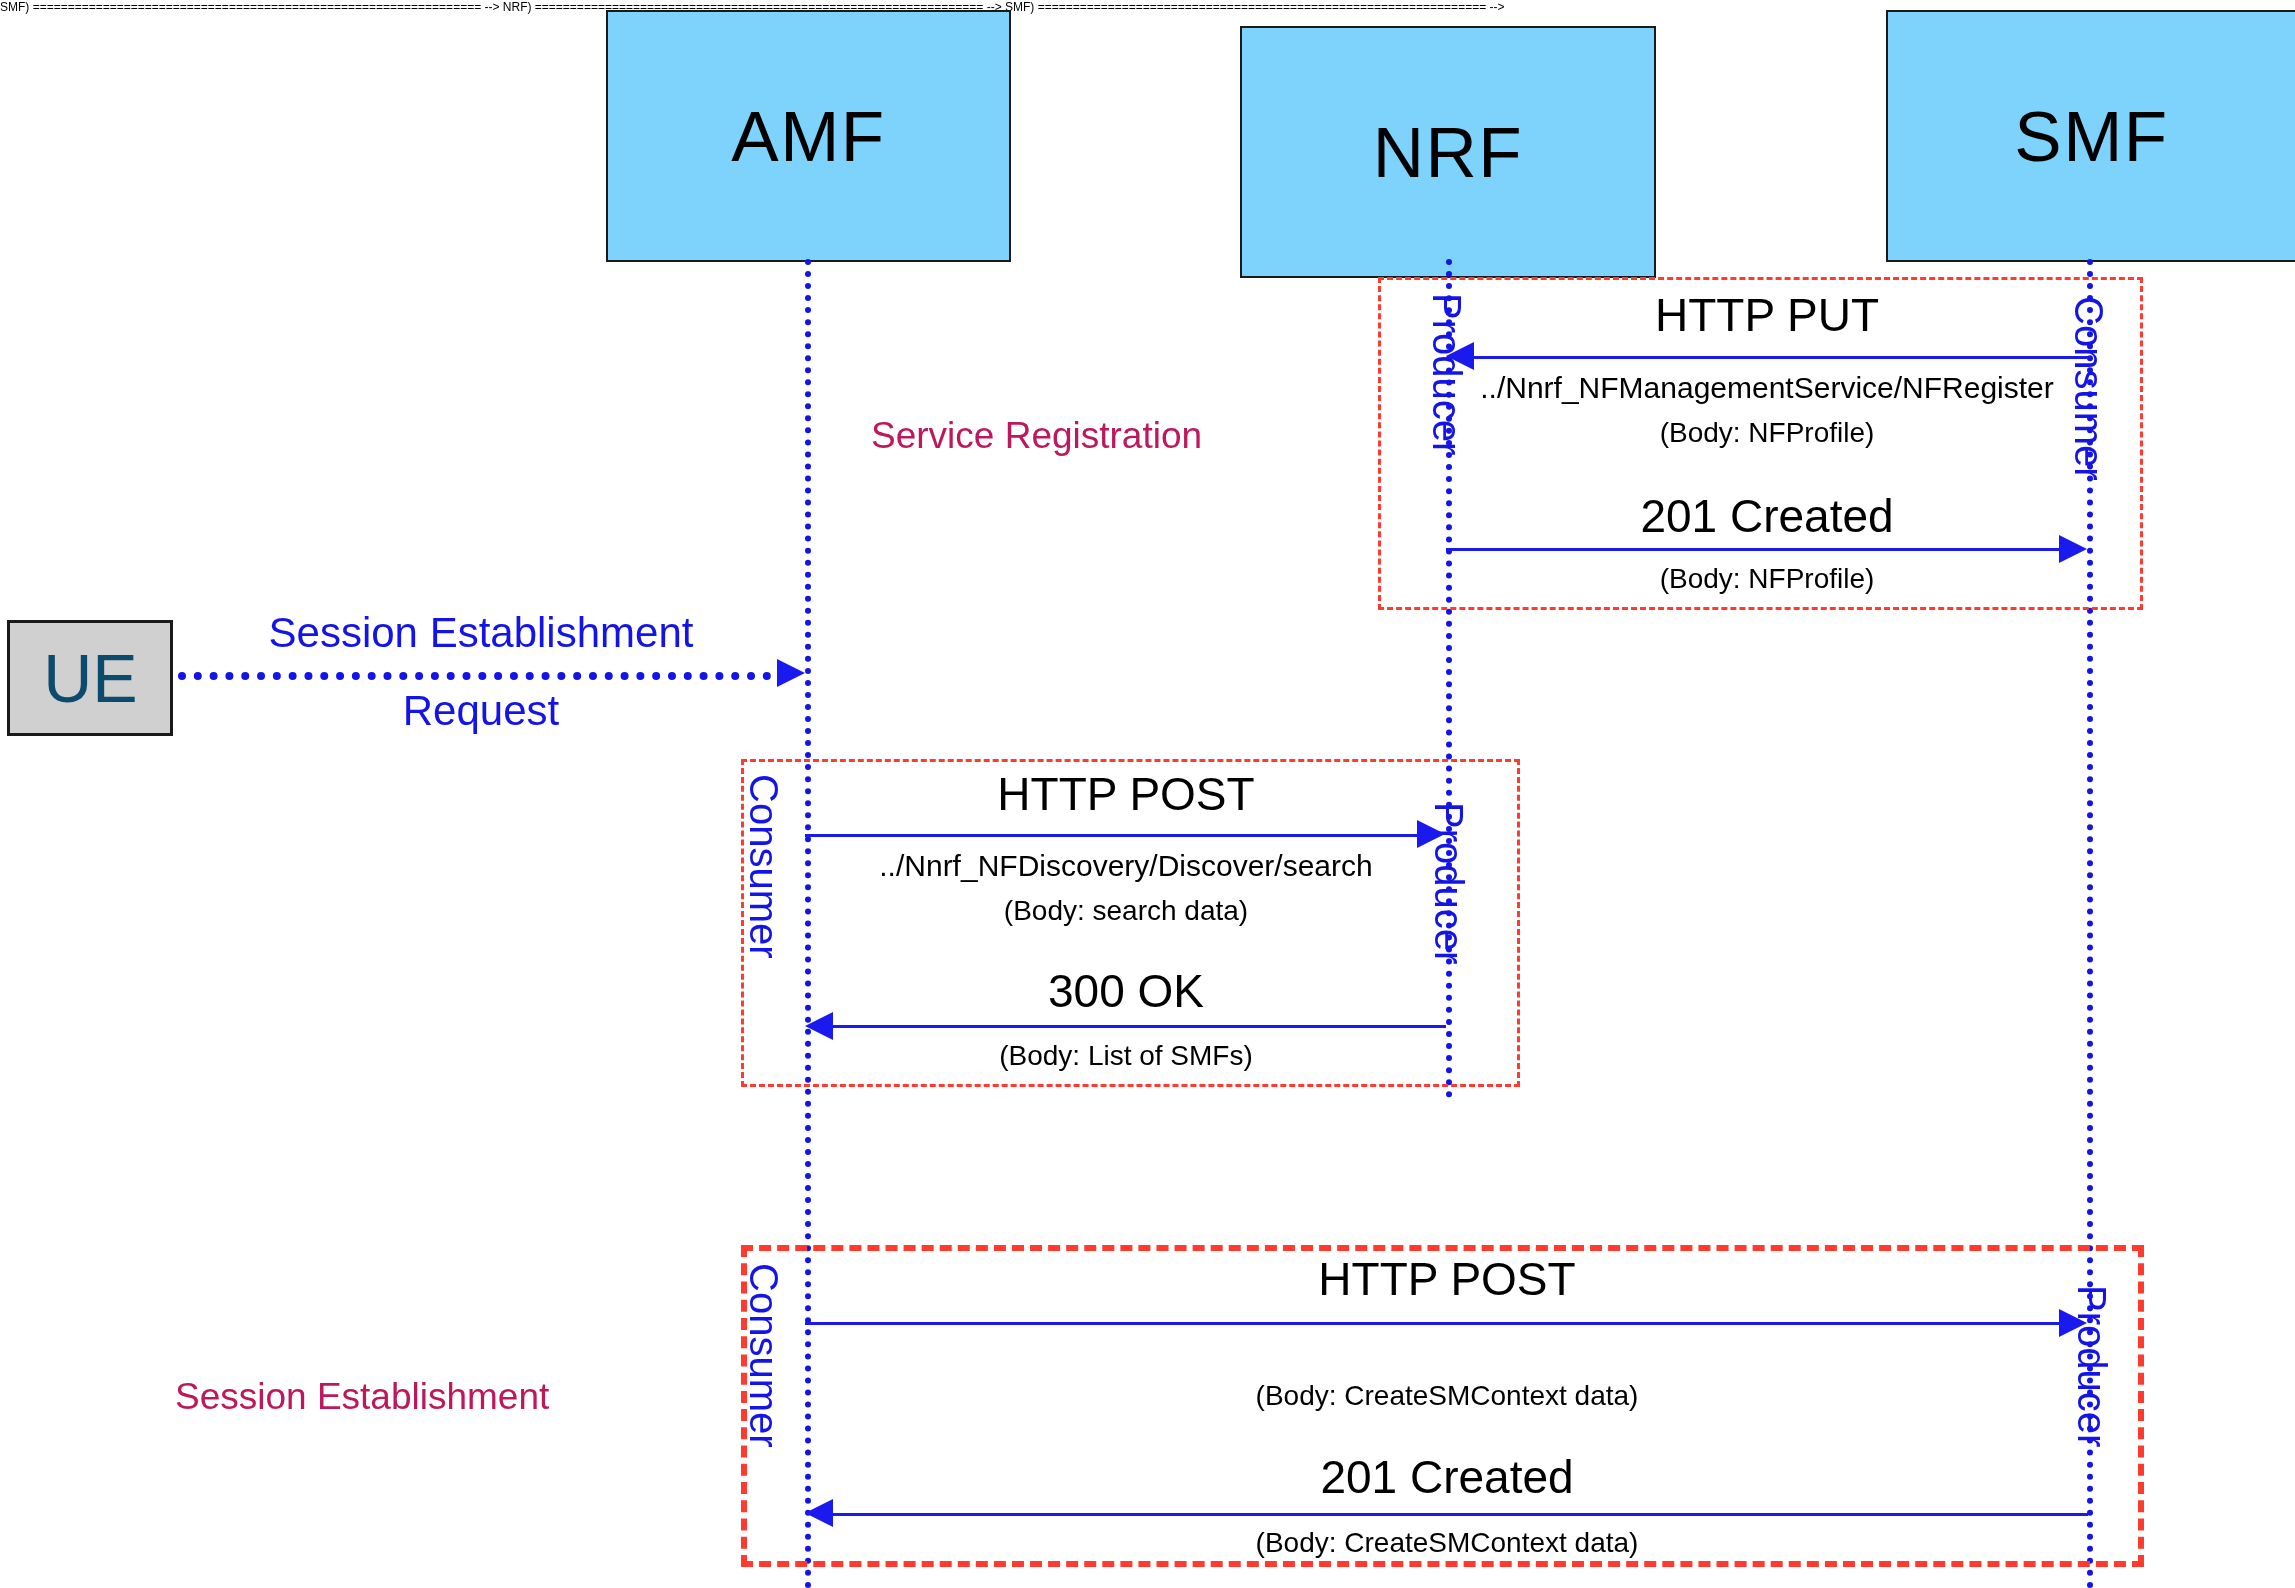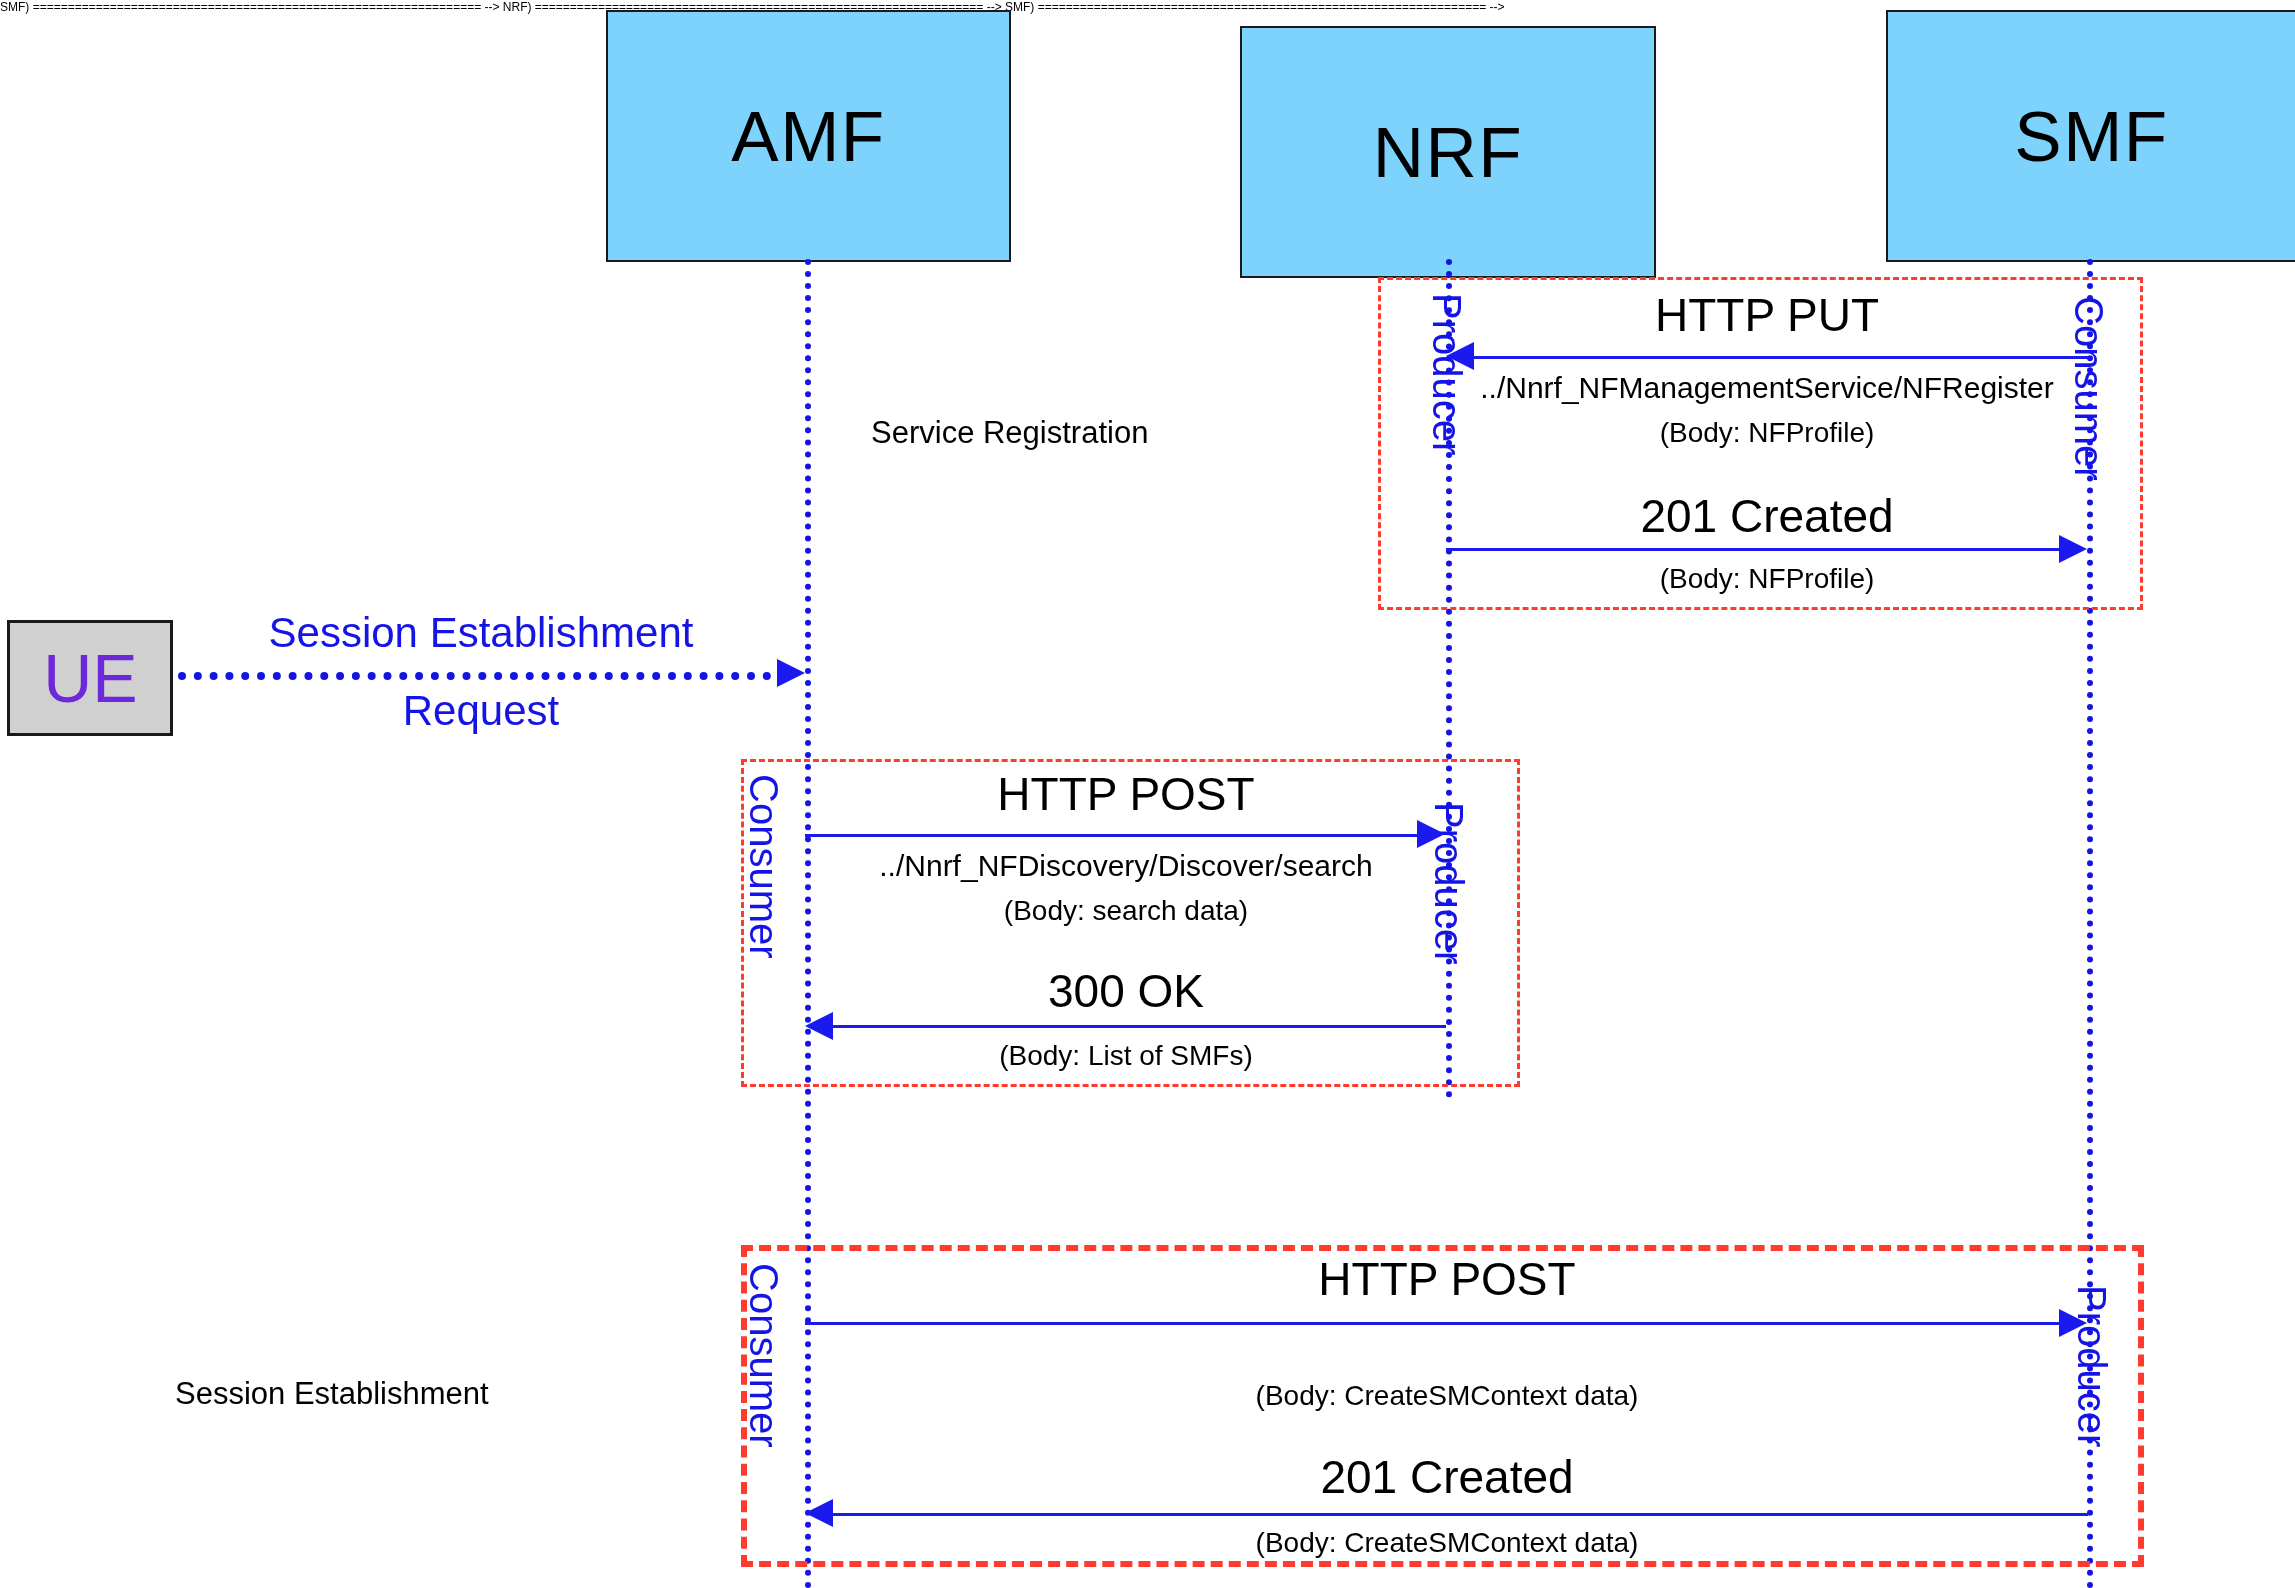--- a/index.html
+++ b/index.html
@@ -6,21 +6,21 @@
   body{width:2295px;height:1588px;position:relative;overflow:hidden;
        font-family:"Liberation Sans","DejaVu Sans",sans-serif;}
   .stage{position:absolute;left:0;top:0;width:2295px;height:1588px;}
 
   
   .nf-box{position:absolute;background:#7dd3fc;border:2.2px solid #1a1a1a;
           display:flex;align-items:center;justify-content:center;
           color:#000;font-size:71px;letter-spacing:1.5px;}
   .ue-box{position:absolute;background:#d0d0d0;border:3px solid #1a1a1a;
           display:flex;align-items:center;justify-content:center;
-          color:#6d28d9;font-size:68px;text-align:center;}
+          color:#0c4a6e;font-size:68px;text-align:center;}
 
   
   .lifeline{position:absolute;width:0;border-left:6.7px dotted #1414e6;}
 
   
   .frame{position:absolute;border:3.7px dashed #ff3b30;box-sizing:border-box;}
   .frame.thick{border-width:6.7px;}
 
   
   .role{position:absolute;color:#1414e6;font-size:40px;white-space:nowrap;
@@ -36,21 +36,21 @@
               border-right:28px solid #1a1aee;}
 
   .dotted-line{position:absolute;height:0;border-top:8.2px dotted #1414e6;}
 
   
   .lbl{position:absolute;white-space:nowrap;}
   .lbl.c{transform:translateX(-50%);}
   .m-title{font-size:46px;color:#000;}
   .m-path{font-size:30px;color:#000;}
   .m-body{font-size:28px;color:#000;}
-  .group-title{font-size:31px;color:#000000;white-space:nowrap;}
+  .group-title{font-size:37px;color:#be185d;white-space:nowrap;}
   .ue-msg{font-size:42px;color:#1414e6;text-align:center;line-height:1.05;}
 </style>
 </head>
 <body>
 
 <div class="stage">
 
   
   <div class="nf-box" style="left:606px;top:10.4px;width:401px;height:248px;">
     <span>AMF</span>

